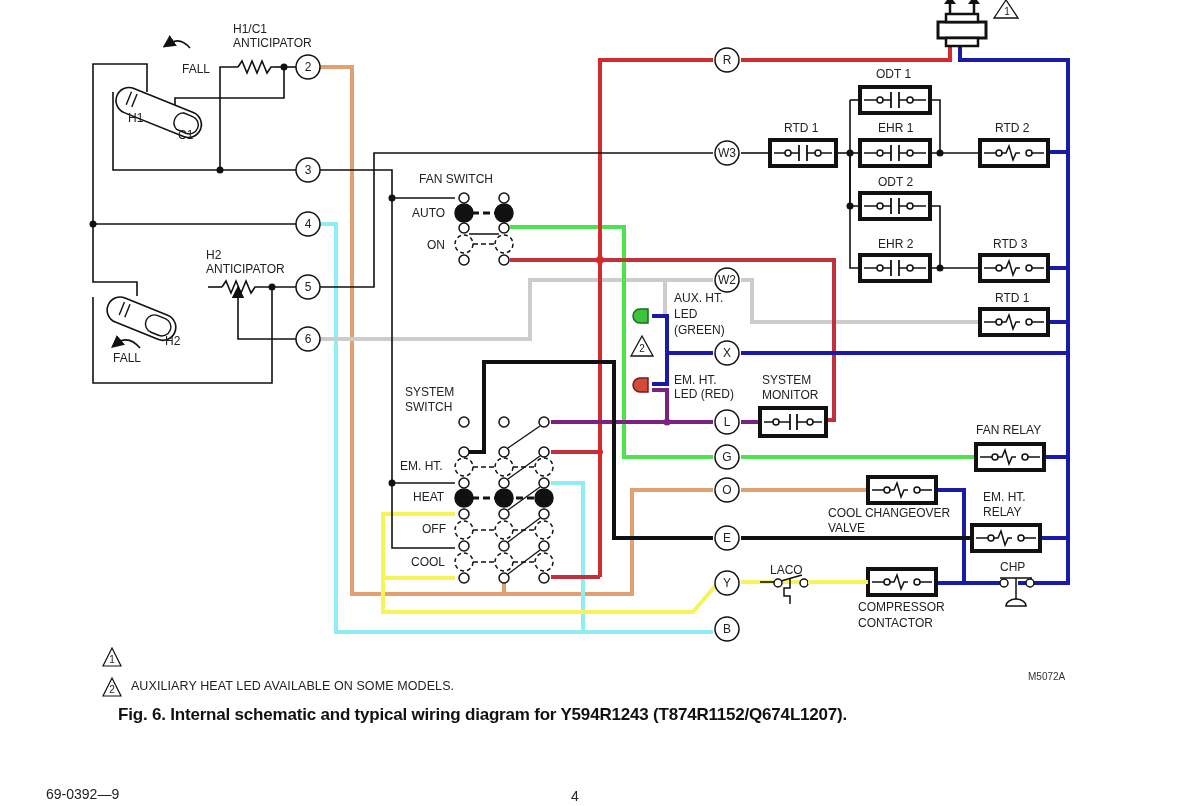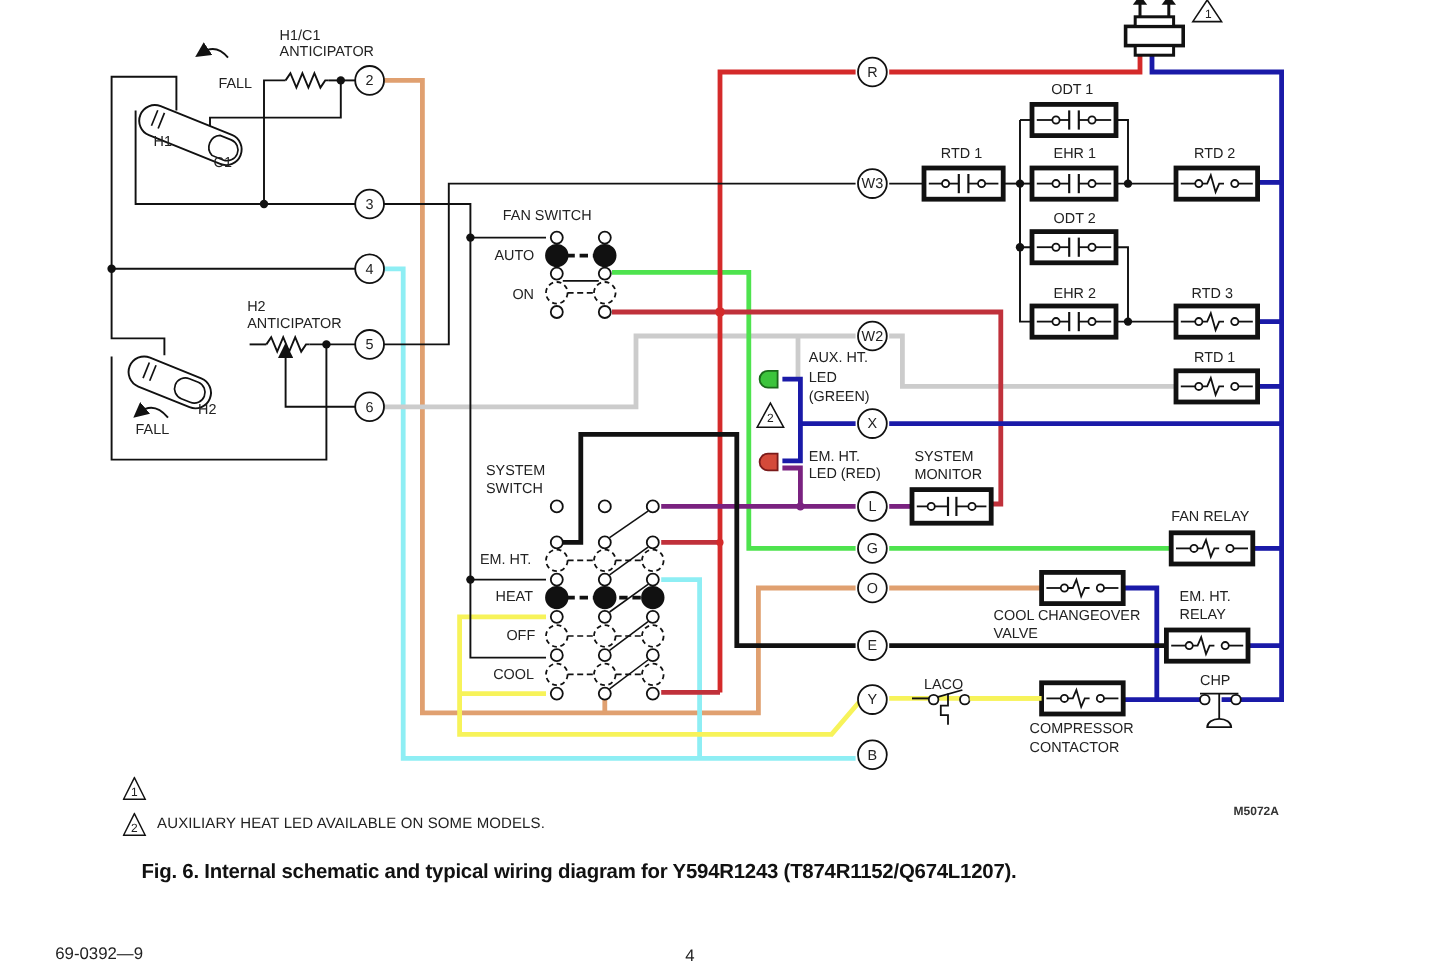--- a/index.html
+++ b/index.html
@@ -2,24 +2,24 @@
 <html><head>
 <meta charset="utf-8">
 <style>
   html, body { margin: 0; padding: 0; background: #ffffff; }
   body { width: 1200px; height: 806px; position: relative; overflow: hidden; font-family: "Liberation Sans", sans-serif; }
   svg#diagram { position: absolute; left: 0; top: 0; }
   svg text { font-family: "Liberation Sans", sans-serif; fill: #222; }
   .lbl { font-size: 12px; }
   .term-text { font-size: 12px; text-anchor: middle; dominant-baseline: central; }
   .note { position: absolute; font-size: 12.5px; color: #222; letter-spacing: 0.1px; }
-  .caption { position: absolute; left: 118px; top: 705px; font-size: 17px; font-weight: bold; color: #111; letter-spacing: -0.2px; margin-top: 12px; }
+  .caption { position: absolute; left: 118px; top: 705px; font-size: 17px; font-weight: bold; color: #111; letter-spacing: -0.2px; }
   .docno { position: absolute; left: 46px; top: 786px; font-size: 14px; color: #222; text-align: right; }
   .pageno { position: absolute; left: 571px; top: 788px; font-size: 14px; color: #222; }
-  .figid { position: absolute; left: 1028px; top: 671px; font-size: 10px; color: #333; font-weight: bold; }
+  .figid { position: absolute; left: 1028px; top: 671px; font-size: 10px; color: #333; }
 </style>
 </head>
 <body>
 
 <svg id="diagram" width="1200" height="806" viewBox="0 0 1200 806" xmlns="http://www.w3.org/2000/svg">
   <defs>
     <marker id="arrowhead" markerWidth="8" markerHeight="8" refX="4" refY="4" orient="auto">
       <path d="M0,0 L8,4 L0,8 Z" fill="#111"></path>
     </marker>
   </defs>

